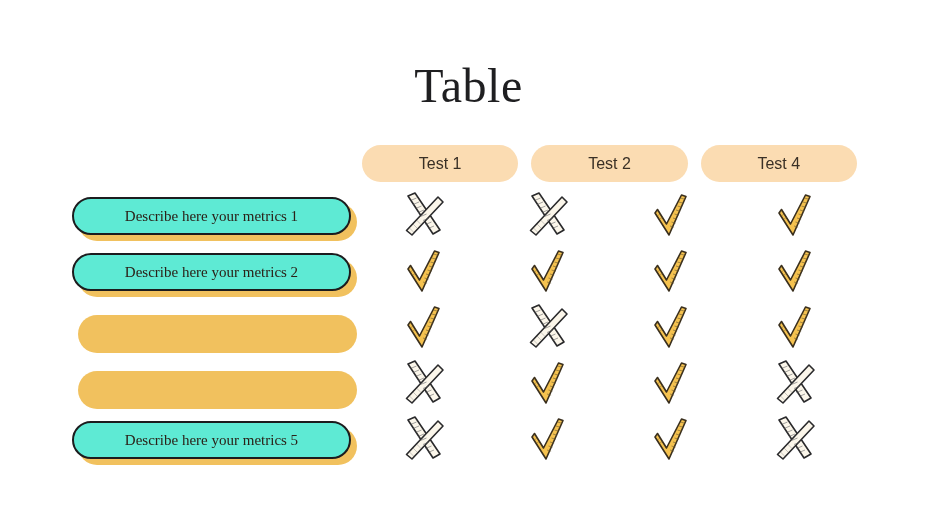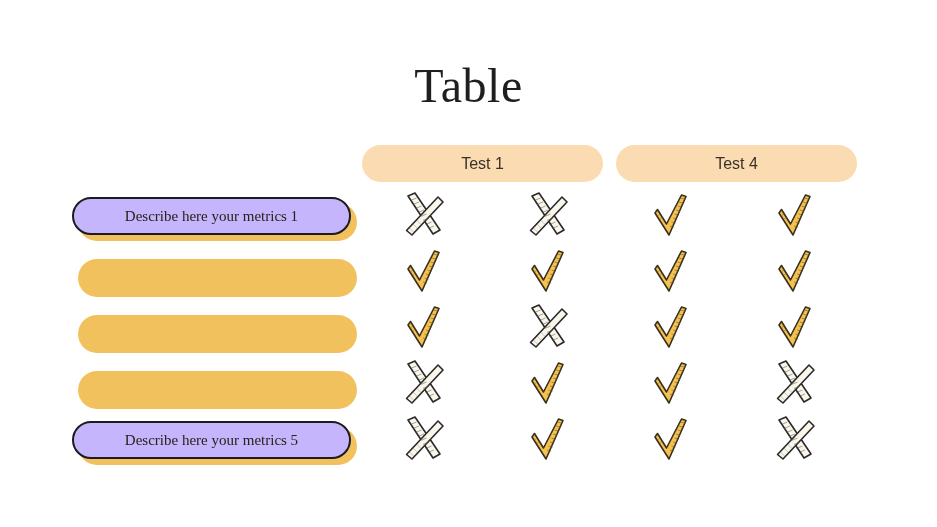--- a/index.html
+++ b/index.html
@@ -73,21 +73,21 @@
     background: #F0BE55;
     opacity: .95;
   }
   .row-label-pill {
     position: absolute;
     left: 0;
     top: 0;
     width: 279px;
     height: 38px;
     border-radius: 19px;
-    background: #c4b5fd;
+    background: #5eead4;
     border: 2.5px solid #1c1c1e;
     display: flex;
     align-items: center;
     justify-content: center;
   }
   .row-label-text {
     font-family: "Liberation Serif", serif;
     font-size: 15px;
     color: #2b2118;
     white-space: nowrap;
@@ -121,33 +121,39 @@
 
 <div id="slide">
 
   <div id="page-title">Table</div>
 
   <div id="column-headers">
       <div class="header-pill">
         <span>Test 1</span>
       </div>
       <div class="header-pill">
+        <span>Test 2</span>
+      </div>
+      <div class="header-pill">
         <span>Test 4</span>
       </div>
     </div>
 
   <div id="row-labels">
       <div class="row-label-wrap" style="top: 197px;">
         <div class="row-label-shadow"></div>
         <div class="row-label-pill">
           <span class="row-label-text">Describe here your metrics 1</span>
         </div>
       </div>
       <div class="row-label-wrap" style="top: 253px;">
         <div class="row-label-shadow"></div>
+        <div class="row-label-pill">
+          <span class="row-label-text">Describe here your metrics 2</span>
+        </div>
       </div>
       <div class="row-label-wrap" style="top: 309px;">
         <div class="row-label-shadow"></div>
       </div>
       <div class="row-label-wrap" style="top: 365px;">
         <div class="row-label-shadow"></div>
       </div>
       <div class="row-label-wrap" style="top: 421px;">
         <div class="row-label-shadow"></div>
         <div class="row-label-pill">

